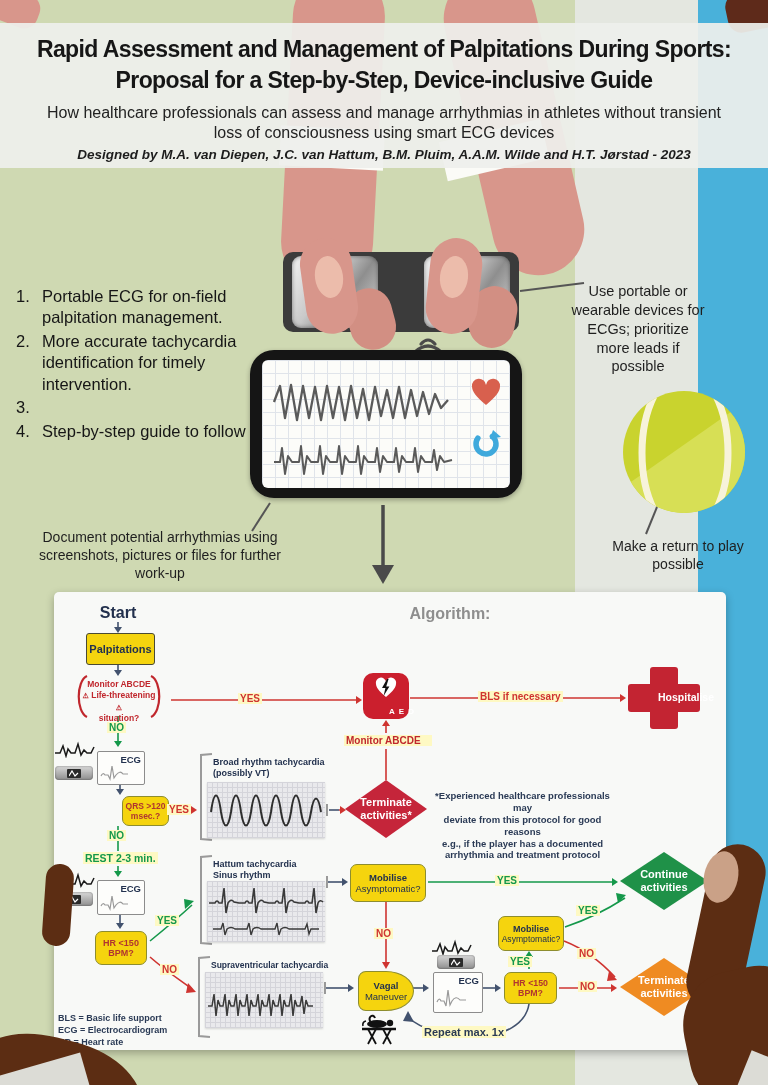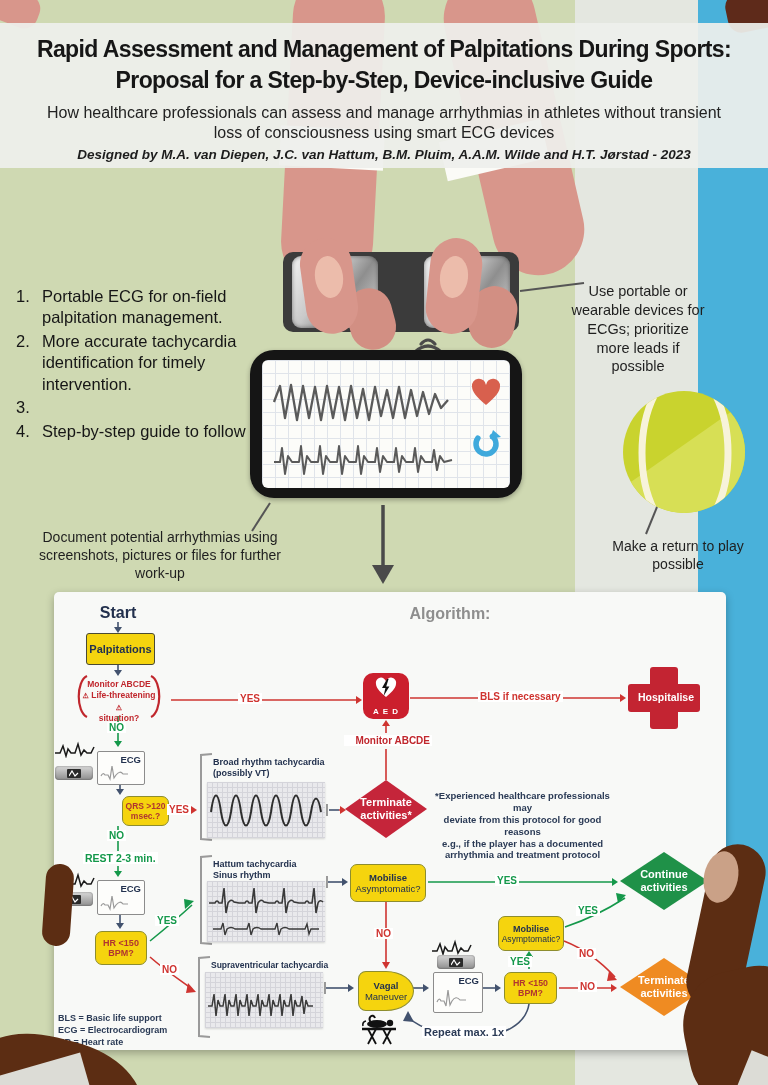--- a/index.html
+++ b/index.html
@@ -40,21 +40,21 @@
   .panel{left:54px;top:592px;width:672px;height:458px;background:#f8f9f7;border-radius:5px;
     box-shadow:0 3px 8px rgba(0,0,0,.28);z-index:4;}
   svg.connectors{left:0;top:0;width:768px;height:1085px;z-index:6;pointer-events:none;}
   .fc{z-index:7;}
   .yellowbox{background:#f5d40e;border:1.5px solid #8d8d2f;border-radius:7px;z-index:7;
     display:flex;flex-direction:column;align-items:center;justify-content:center;text-align:center;}
   .navy{color:#22314e;}
   .redtxt{color:#b03530;}
   .diamond{clip-path:polygon(50% 0%,100% 50%,50% 100%,0% 50%);display:flex;flex-direction:column;
     align-items:center;justify-content:center;text-align:center;color:#fff;font-weight:bold;z-index:7;}
-  .tag{background:#ffffff;padding:0 2px;font-weight:bold;font-size:10px;z-index:7;text-align:right;}
+  .tag{background:#fef9c3;padding:0 2px;font-weight:bold;font-size:10px;z-index:7;text-align:left;}
   .grid-strip{background-color:#e9e9ec;z-index:7;
     background-image:linear-gradient(#d4d4da 1px,transparent 1px),linear-gradient(90deg,#d4d4da 1px,transparent 1px);
     background-size:5px 5px;box-shadow:0 1px 2px rgba(0,0,0,.15);}
   .strip-label{z-index:7;font-weight:bold;font-size:9px;color:#22314e;line-height:1.25;}
   .ecg-card{background:#fdfdfb;border:1.5px solid #8c8c8c;border-radius:2px;z-index:7;}
   .ecg-card .ecg-word{position:absolute;right:3px;top:2px;font-size:9.5px;font-weight:bold;color:#22314e;}
   .hand-dev{border-radius:4px;z-index:7;background:linear-gradient(180deg,#d9d9d9,#8d8d8d);
     box-shadow:inset 0 0 2px rgba(0,0,0,.5);display:flex;align-items:center;justify-content:center;}
   .hand-dev .win{width:14px;height:9px;background:#2a2a2a;border-radius:1px;display:flex;align-items:center;justify-content:center;}
   .brown{background:#5c2d13;z-index:9;}
@@ -260,30 +260,30 @@
   </div>
 
   <div class="abs tag" style="left:238px;top:693px;color:#cf3430;">YES</div>
   <div class="abs tag" style="left:107px;top:722px;color:#14984a;">NO</div>
 
   <div class="abs fc" style="left:363px;top:673px;width:46px;height:46px;background:#cb1f2d;border-radius:10px;">
     <svg style="position:absolute;left:11px;top:4px;" width="24" height="22" viewBox="0 0 24 22">
       <path d="M12 20 C4.5 14 2 10 2 6.8 A4.6 4.6 0 0 1 12 4.6 A4.6 4.6 0 0 1 22 6.8 C22 10 19.5 14 12 20 Z" fill="#fff"></path>
       <polygon points="13,2 8,11 11.4,11 9.6,19 15.4,9.4 12.2,9.4 14.6,2" fill="#111"></polygon>
     </svg>
-    <div style="position:absolute;left:0;bottom:3px;width:100%;text-align:center;color:#fff;font-weight:bold;font-size:8px;letter-spacing:1px;">A E D</div>
+    <div style="position:absolute;left:0;bottom:3px;width:100%;text-align:center;color:#fff;font-weight:bold;font-size:8px;letter-spacing:1px;padding-left:16px;">A E D</div>
   </div>
   <div class="abs tag" style="left:344px;top:735px;width:84px;color:#c0272d;font-size:10px;">Monitor ABCDE</div>
 
   <div class="abs tag" style="left:478px;top:691px;color:#cf3430;">BLS if necessary</div>
 
   <div class="abs fc" style="left:628px;top:667px;width:72px;height:62px;">
     <div class="abs" style="left:22px;top:0;width:28px;height:62px;background:#c32432;border-radius:3px;"></div>
     <div class="abs" style="left:0;top:17px;width:72px;height:28px;background:#c32432;border-radius:3px;"></div>
-    <div class="abs" style="left:0;top:24px;width:76px;text-align:center;color:#fff;font-weight:bold;font-size:10.5px;">Hospitalise</div>
+    <div class="abs" style="left:0;top:24px;width:76px;text-align:center;color:#fff;font-weight:bold;font-size:10.5px;padding-left:20px;">Hospitalise</div>
   </div>
 
   <svg class="abs fc" style="left:55px;top:741px;" width="40" height="17" viewBox="0 0 40 17">
     <polyline points="0,12 5,12 8,5 11,15 13,8 16,12 20,12 23,3 26,14 29,9 32,12 36,12 39,6" fill="none" stroke="#1a1a1a" stroke-width="1.5"></polyline>
   </svg>
   <div class="abs hand-dev" style="left:55px;top:766px;width:38px;height:14px;">
     <div class="win">
         <svg width="10" height="7" viewBox="0 0 10 7">
           <polyline points="0,6 3,1 6,6 9,3" fill="none" stroke="#fff" stroke-width="1.2"></polyline>
         </svg>

